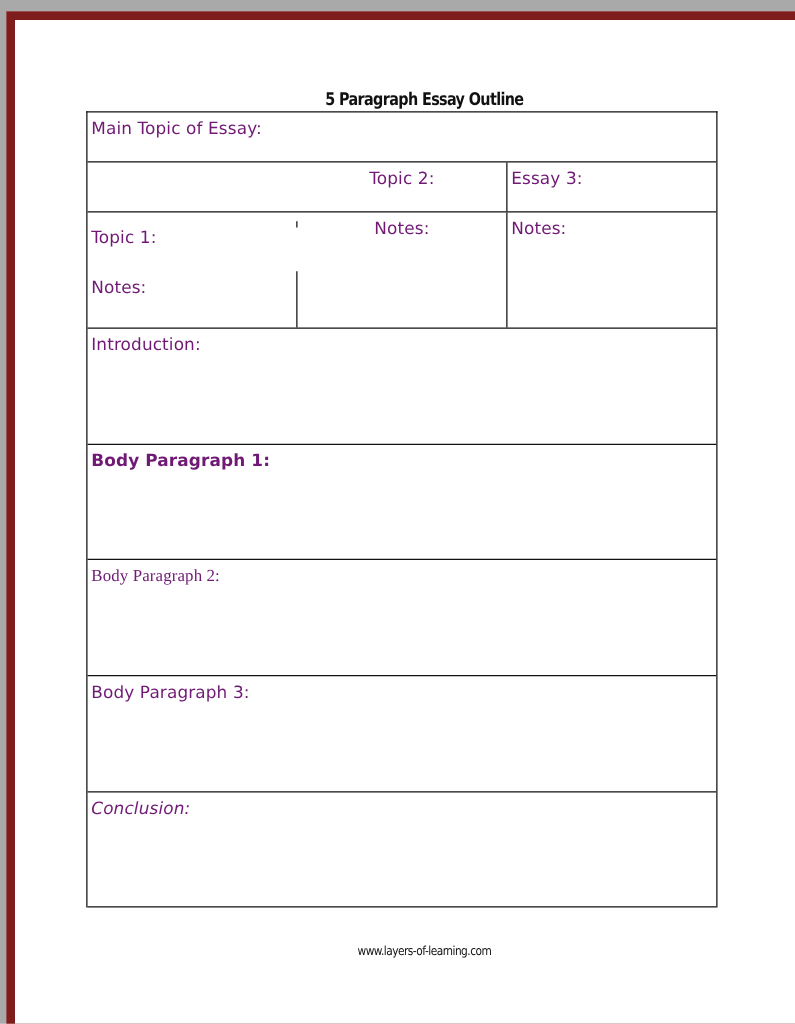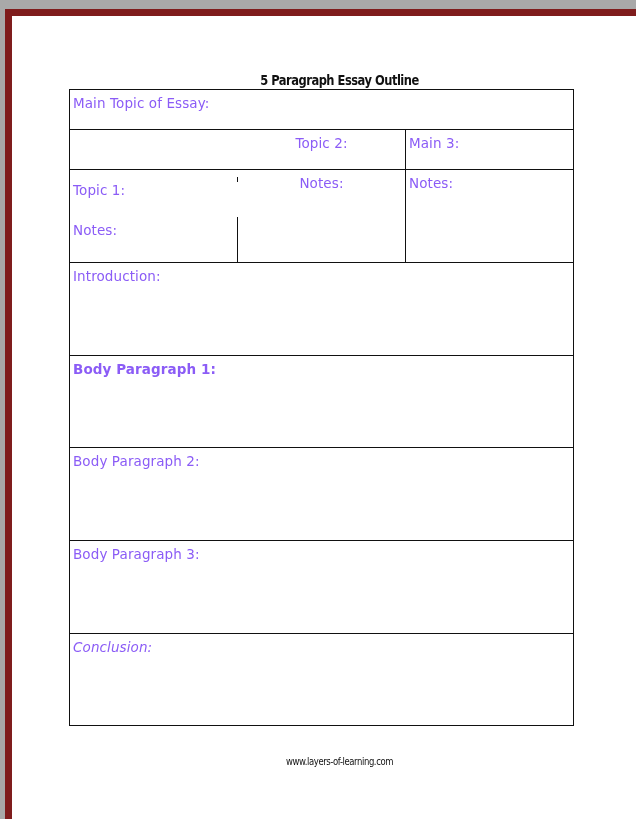--- a/index.html
+++ b/index.html
@@ -41,21 +41,21 @@
     .row {
       display: flex;
       border-bottom: 1px solid #111;
       box-sizing: border-box;
     }
     .cell {
       flex: 1;
       box-sizing: border-box;
       padding: 5px 3px 0 3px;
       font-size: 13.5px;
-      color: #8b5cf6;
+      color: #701a75;
       letter-spacing: 0.1px;
       border-right: 1px solid #111;
     }
     .cell:last-child { border-right: none; }
     .cell.c1 { flex: 0 0 168px; margin-top: 47px; }
     .cell.c2 { flex: 0 0 168px; text-align: center; }
     .cell.c3 { flex: 1; }
     .footer {
       position: absolute;
       left: 0; right: 0;
@@ -73,34 +73,34 @@
 <div class="page-frame">
   <div class="title">5 Paragraph Essay Outline</div>
 
   <div class="outline">
     <div class="row" style="height:40px;">
       <div class="cell">Main Topic of Essay:</div>
     </div>
     <div class="row" style="height:40px;">
       <div class="cell c1">Topic 1:</div>
       <div class="cell c2">Topic 2:</div>
-      <div class="cell c3">Main 3:</div>
+      <div class="cell c3">Essay 3:</div>
     </div>
     <div class="row" style="height:93px;">
       <div class="cell c1">Notes:</div>
       <div class="cell c2">Notes:</div>
       <div class="cell c3">Notes:</div>
     </div>
     <div class="row" style="height:93px;">
       <div class="cell">Introduction:</div>
     </div>
     <div class="row" style="height:92px;font-weight:bold;">
       <div class="cell">Body Paragraph 1:</div>
     </div>
-    <div class="row" style="height:93px;">
+    <div class="row" style="height:93px;font-family:Liberation Serif, serif;">
       <div class="cell">Body Paragraph 2:</div>
     </div>
     <div class="row" style="height:93px;">
       <div class="cell">Body Paragraph 3:</div>
     </div>
     <div class="row" style="height:92px;font-style:italic;">
       <div class="cell">Conclusion:</div>
     </div>
   </div>
 

